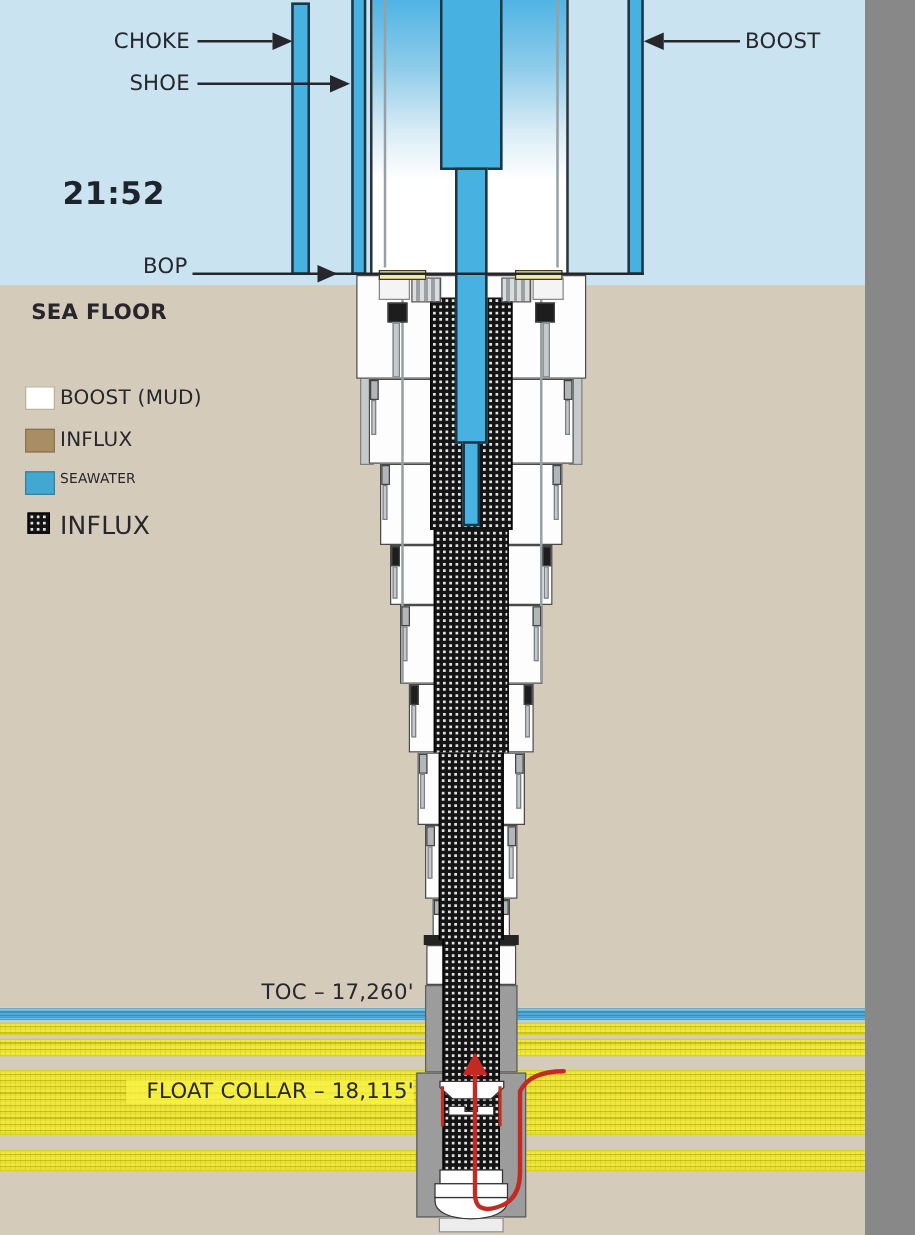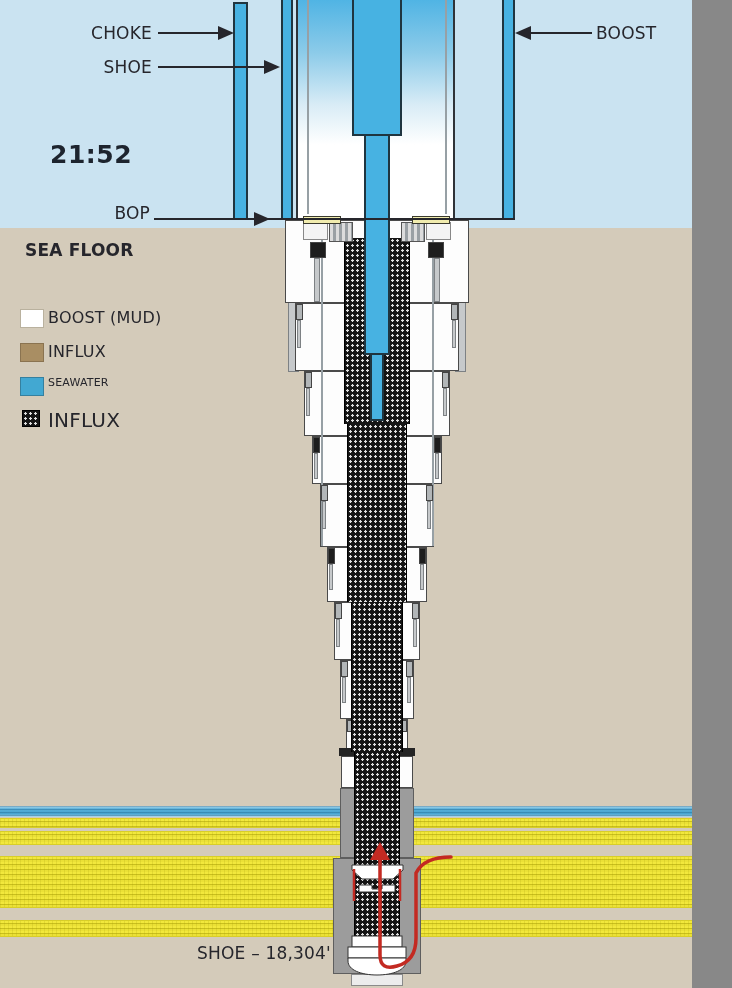--- a/index.html
+++ b/index.html
@@ -190,15 +190,16 @@
 
   <div class="legend-swatch" style="left:20px;top:309px;width:22px;height:17px;background:#ffffff;border:1px solid #b9b19e;"></div>
   <div class="lbl" style="left:48px;top:309px;font-size:16px;">BOOST (MUD)</div>
   <div class="legend-swatch" style="left:20px;top:343px;width:22px;height:17px;background:#a98e63;border:1px solid #8a7350;"></div>
   <div class="lbl" style="left:48px;top:343px;font-size:16px;">INFLUX</div>
   <div class="legend-swatch" style="left:20px;top:377px;width:22px;height:17px;background:#42a8d2;border:1px solid #35809f;"></div>
   <div class="lbl" style="left:48px;top:377px;font-size:11px;">SEAWATER</div>
   <div class="legend-swatch influx" style="left:22px;top:410px;width:16px;height:15px;border:1px solid #000;"></div>
   <div class="lbl" style="left:48px;top:409px;font-size:20px;">INFLUX</div>
 
-  <div class="lbl right" style="left:131px;top:944px;width:200px;">SHOE – 18,304'</div>
+  <div class="lbl right" style="left:131px;top:785px;width:200px;">TOC – 17,260'</div>
+  <div class="lbl right" style="left:101px;top:864px;width:230px;background:rgba(250,244,72,.75);">FLOAT COLLAR – 18,115'</div>
 
 </div>
 
 </body></html>

